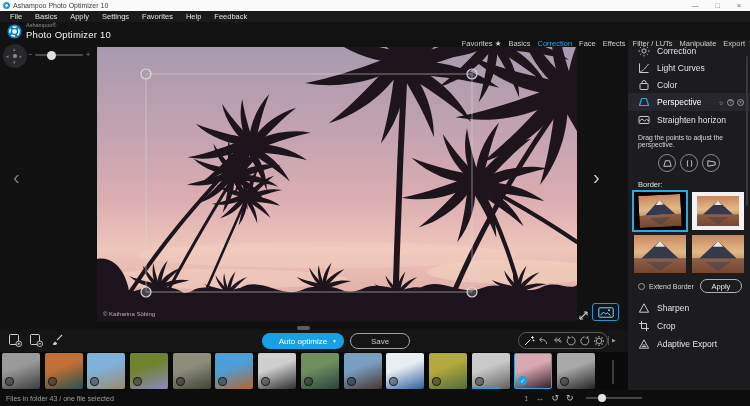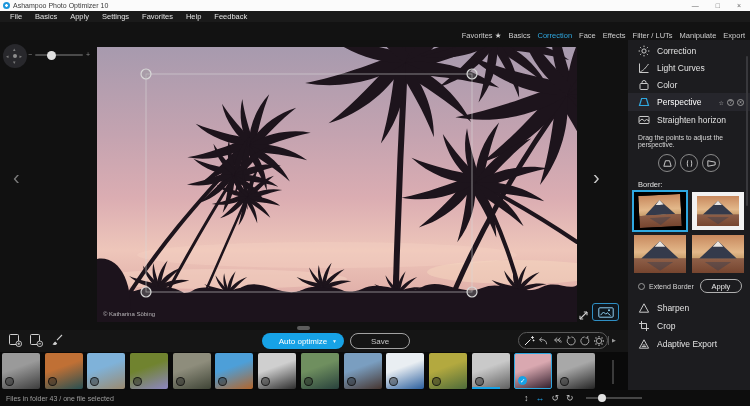--- a/index.html
+++ b/index.html
@@ -15,21 +15,21 @@
   
   .menubar{position:absolute;left:0;top:11px;width:750px;height:11px;background:#1a1a1a;
            display:flex;align-items:center;gap:13px;padding-left:10px;font-size:7.5px;color:#e2e2e2;
            box-sizing:border-box;z-index:30;}
   
   .header{position:absolute;left:0;top:22px;width:750px;height:18px;background:#121212;z-index:30;}
   .brand{position:absolute;left:7px;top:1px;display:flex;gap:4px;align-items:center;}
   .brand-text{line-height:1;}
   .brand-top{font-size:5.5px;color:#8f8f8f;margin-bottom:1px;}
   .brand-bottom{font-size:9.5px;color:#f2f2f2;letter-spacing:.2px;}
-  .tabs{position:absolute;right:5px;top:4px;height:18px;display:flex;align-items:center;gap:7px;
+  .tabs{position:absolute;right:5px;top:12px;height:18px;display:flex;align-items:center;gap:7px;
         font-size:7.5px;color:#cdcdcd;white-space:nowrap;}
   .tab.active{color:#2fa8e0;}
   
   .workspace{position:absolute;left:0;top:40px;width:628px;height:290px;background:#111;}
   .pan-control{position:absolute;left:3px;top:4px;width:24px;height:24px;border-radius:50%;background:#28282c;}
   .pc-dot{position:absolute;left:10px;top:10px;width:4px;height:4px;border-radius:50%;background:#8e8e8e;}
   .pc-b{position:absolute;font-size:5px;color:#7a7a7a;line-height:1;}
   .pc-up{left:10px;top:3px;}.pc-down{left:10px;top:16px;}.pc-left{left:3px;top:9.5px;}.pc-right{left:16.5px;top:9.5px;}
   .zoom-slider{position:absolute;left:26px;top:8px;width:66px;height:14px;}
   .zs-minus,.zs-plus{position:absolute;top:2.5px;font-size:7px;color:#8a8a8a;line-height:1;}
@@ -134,20 +134,31 @@
       <span class="menu-item">File</span>
       <span class="menu-item">Basics</span>
       <span class="menu-item">Apply</span>
       <span class="menu-item">Settings</span>
       <span class="menu-item">Favorites</span>
       <span class="menu-item">Help</span>
       <span class="menu-item">Feedback</span>
     </div>
 
   <div class="header">
+    <div class="brand">
+      <svg class="brand-logo" width="15" height="15" viewBox="0 0 15 15">
+        <circle cx="7.5" cy="7.5" r="7" fill="#0e82c8"></circle>
+        <circle cx="7.5" cy="7.5" r="2.3" fill="#fff"></circle>
+        <circle cx="7.5" cy="7.5" r="4.6" fill="none" stroke="#fff" stroke-width="1.5" stroke-dasharray="4 2.4"></circle>
+      </svg>
+      <div class="brand-text">
+        <div class="brand-top">Ashampoo®</div>
+        <div class="brand-bottom">Photo Optimizer 10</div>
+      </div>
+    </div>
     <div class="tabs" id="tabs">
         <span class="tab">Favorites ★</span>
         <span class="tab">Basics</span>
         <span class="tab active">Correction</span>
         <span class="tab">Face</span>
         <span class="tab">Effects</span>
         <span class="tab">Filter / LUTs</span>
         <span class="tab">Manipulate</span>
         <span class="tab">Export</span>
       </div>

